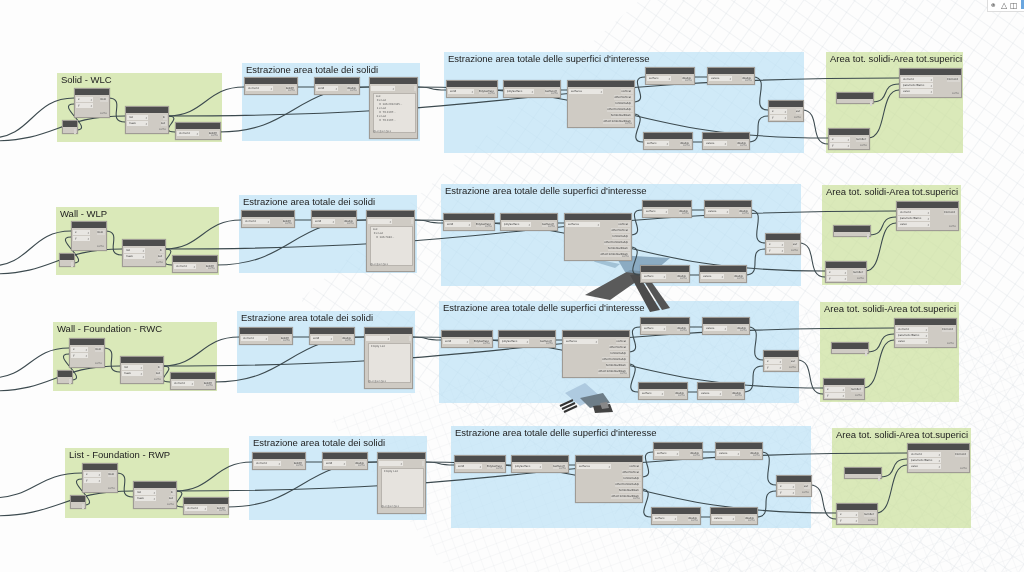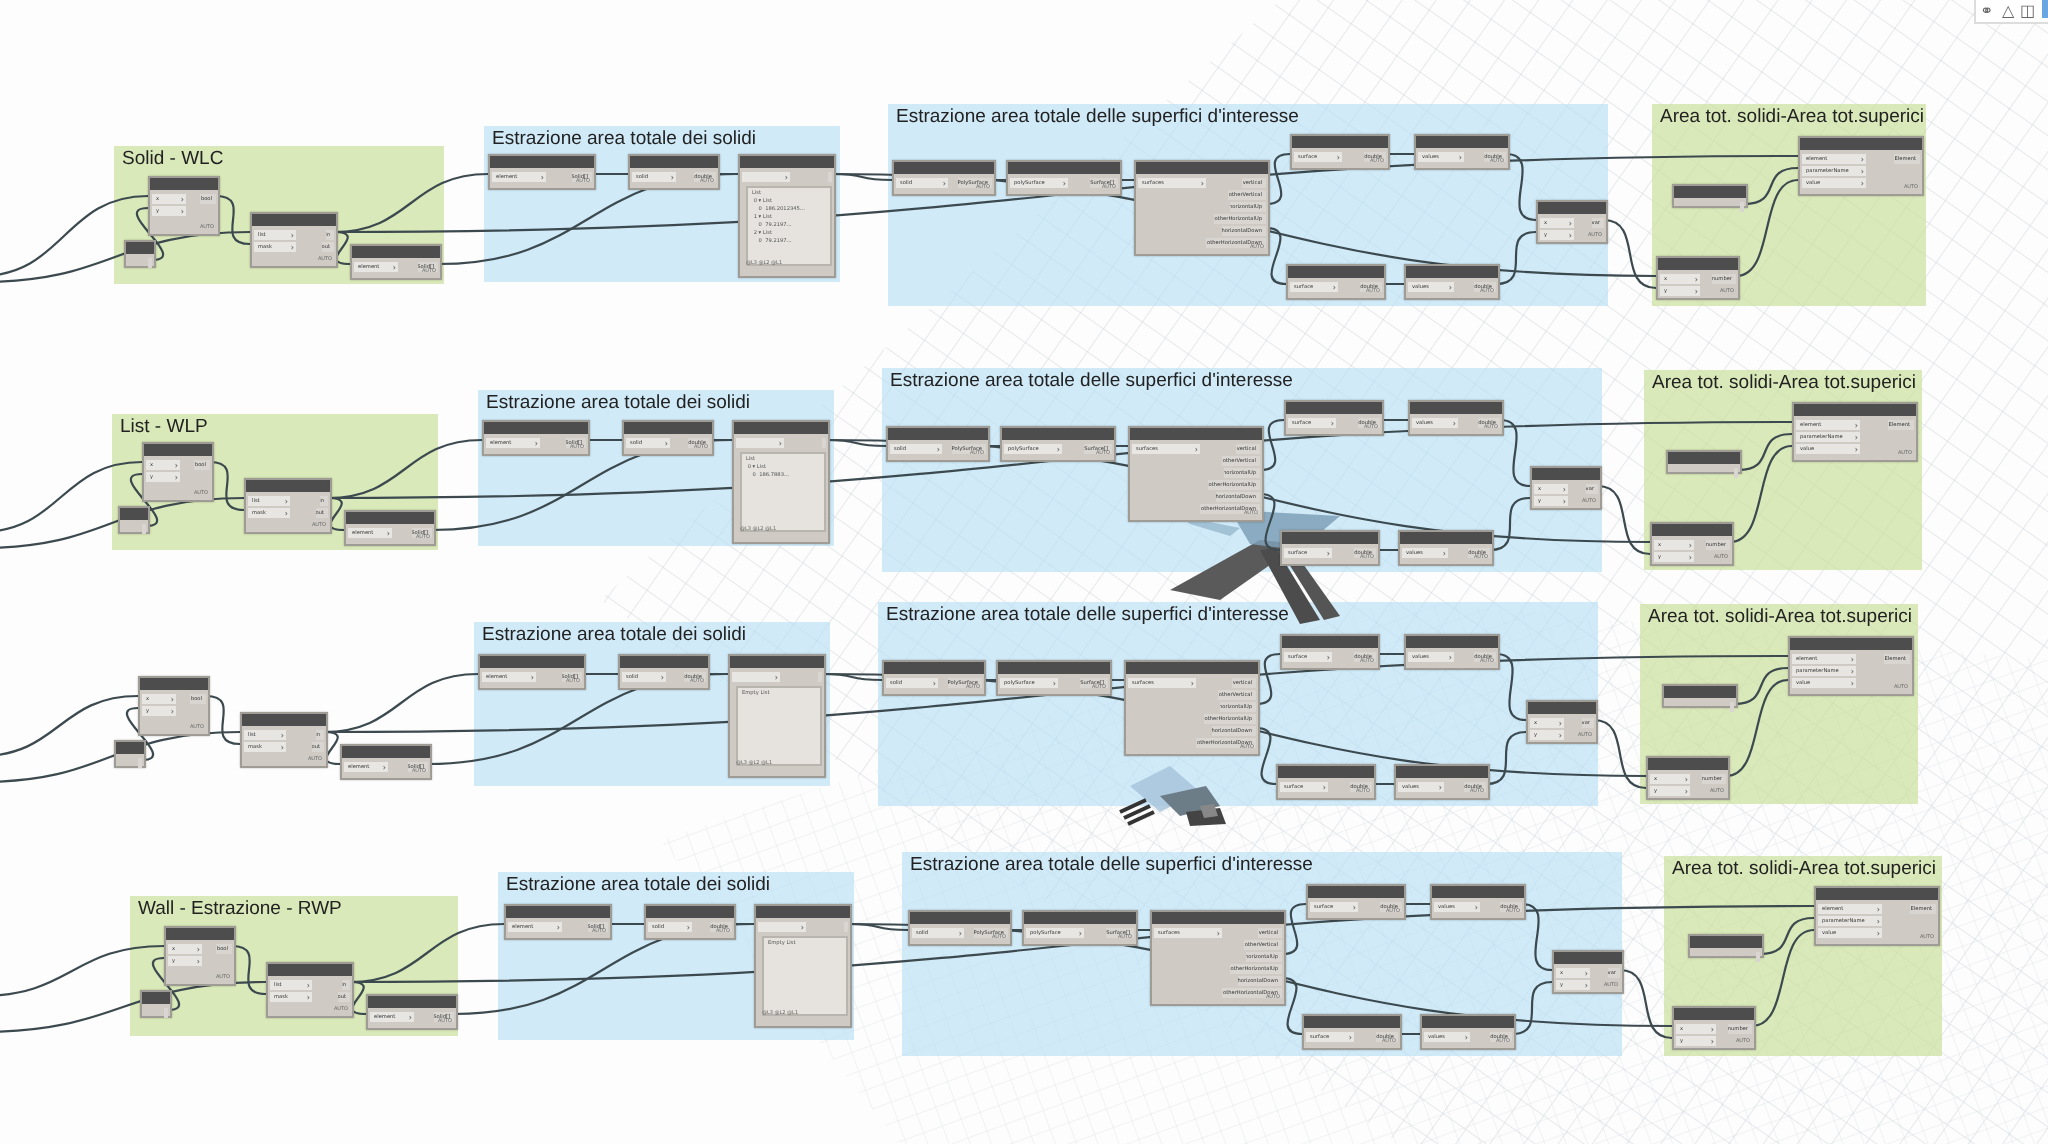--- a/index.html
+++ b/index.html
@@ -71,44 +71,47 @@
     <span class="group-title">Estrazione area totale dei solidi</span>
   </div>
   <div class="group blue" style="left:444px;top:52px;width:360px;height:101px;">
     <span class="group-title">Estrazione area totale delle superfici d'interesse</span>
   </div>
   <div class="group green" style="left:826px;top:52px;width:137px;height:101px;">
     <span class="group-title">Area tot. solidi-Area tot.superici</span>
   </div>
 
   <div class="group green" style="left:56px;top:207px;width:163px;height:68px;">
-    <span class="group-title">List - WLP</span>
+    <span class="group-title">Wall - WLP</span>
   </div>
   <div class="group blue" style="left:239px;top:195px;width:178px;height:78px;">
     <span class="group-title">Estrazione area totale dei solidi</span>
   </div>
   <div class="group blue" style="left:441px;top:184px;width:360px;height:102px;">
     <span class="group-title">Estrazione area totale delle superfici d'interesse</span>
   </div>
   <div class="group green" style="left:822px;top:185px;width:139px;height:100px;">
     <span class="group-title">Area tot. solidi-Area tot.superici</span>
   </div>
 
+  <div class="group green" style="left:53px;top:322px;width:164px;height:69px;">
+    <span class="group-title">Wall - Foundation - RWC</span>
+  </div>
   <div class="group blue" style="left:237px;top:311px;width:178px;height:82px;">
     <span class="group-title">Estrazione area totale dei solidi</span>
   </div>
   <div class="group blue" style="left:439px;top:301px;width:360px;height:102px;">
     <span class="group-title">Estrazione area totale delle superfici d'interesse</span>
   </div>
   <div class="group green" style="left:820px;top:302px;width:139px;height:100px;">
     <span class="group-title">Area tot. solidi-Area tot.superici</span>
   </div>
 
   <div class="group green" style="left:65px;top:448px;width:164px;height:70px;">
-    <span class="group-title">Wall - Estrazione - RWP</span>
+    <span class="group-title">List - Foundation - RWP</span>
   </div>
   <div class="group blue" style="left:249px;top:436px;width:178px;height:84px;">
     <span class="group-title">Estrazione area totale dei solidi</span>
   </div>
   <div class="group blue" style="left:451px;top:426px;width:360px;height:102px;">
     <span class="group-title">Estrazione area totale delle superfici d'interesse</span>
   </div>
   <div class="group green" style="left:832px;top:428px;width:139px;height:100px;">
     <span class="group-title">Area tot. solidi-Area tot.superici</span>
   </div>

